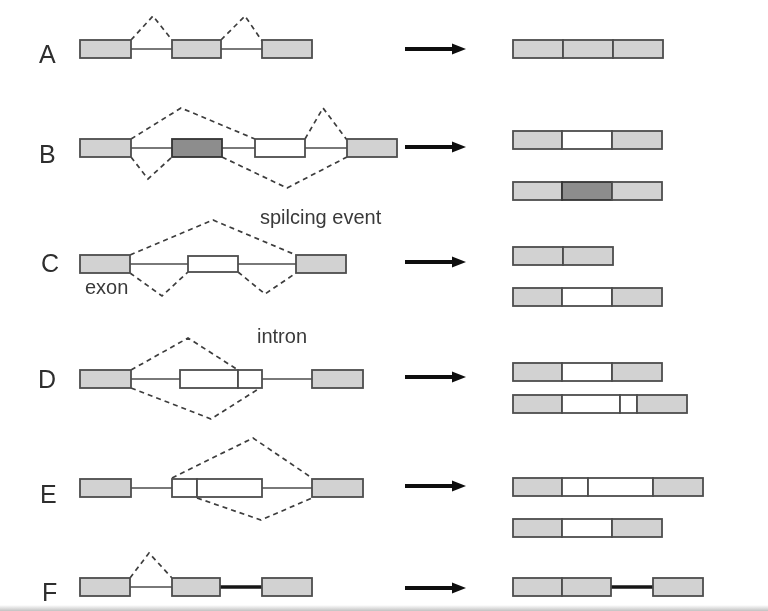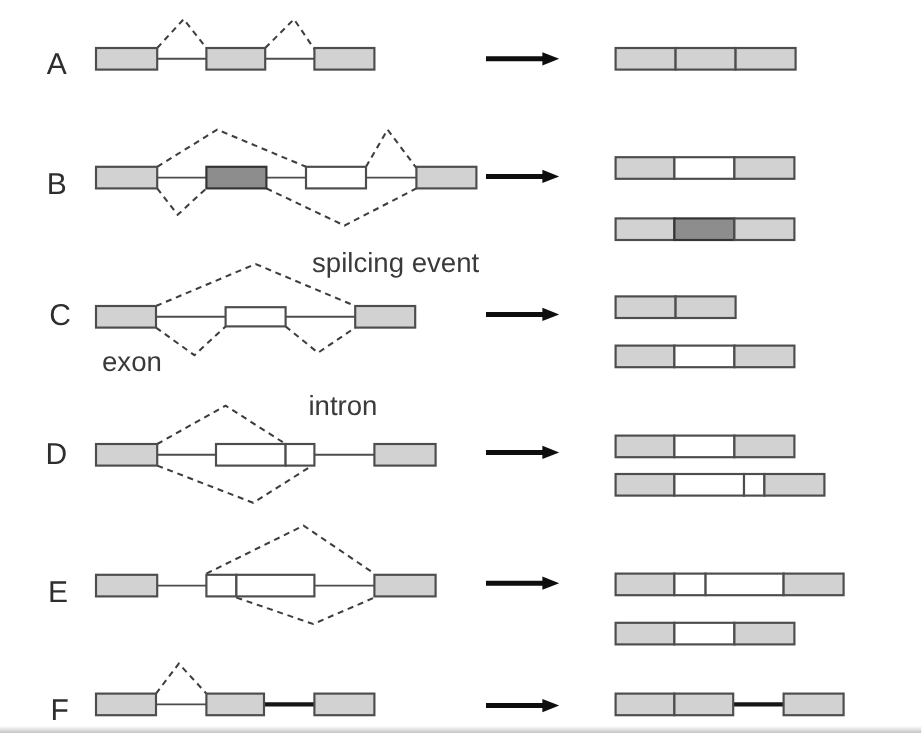--- a/index.html
+++ b/index.html
@@ -19,26 +19,26 @@
     letter-spacing:0;
   }
   #label-A{left:39px;top:42px;}
   #label-B{left:39px;top:142px;}
   #label-C{left:41px;top:251px;}
   #label-D{left:38px;top:367px;}
   #label-E{left:40px;top:482px;}
   #label-F{left:42px;top:580px;}
   .annotation{
     position:absolute;
-    font-size:23px;
+    font-size:20px;
     line-height:1.15;
     color:#3a3a3a;
   }
   #ann-splicing-event{left:260px;top:206px;}
-  #ann-exon{left:85px;top:288px;}
+  #ann-exon{left:85px;top:276px;}
   #ann-intron{left:257px;top:325px;}
   #bottom-edge{
     position:absolute;left:0;bottom:0;width:768px;height:6px;
     background:linear-gradient(#ffffff,#c2c2c2);
   }
 </style>
 </head>
 <body>
 
 <div id="stage">

